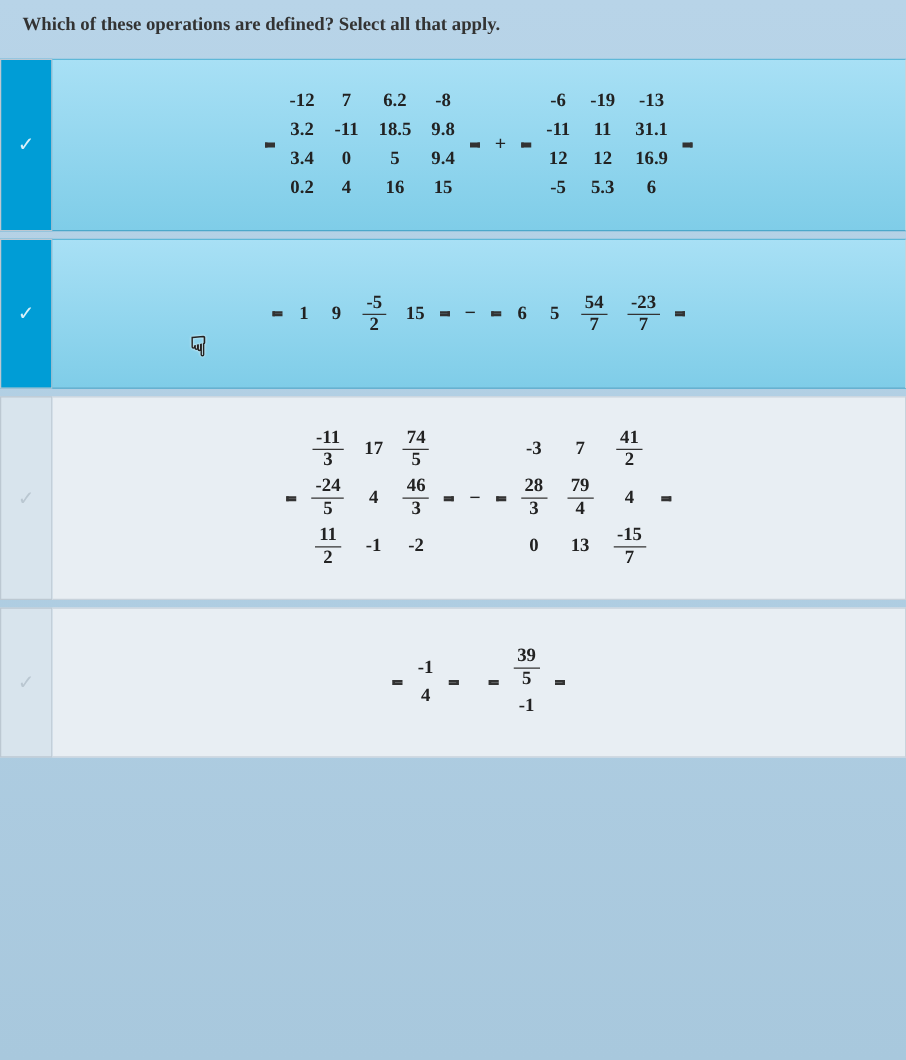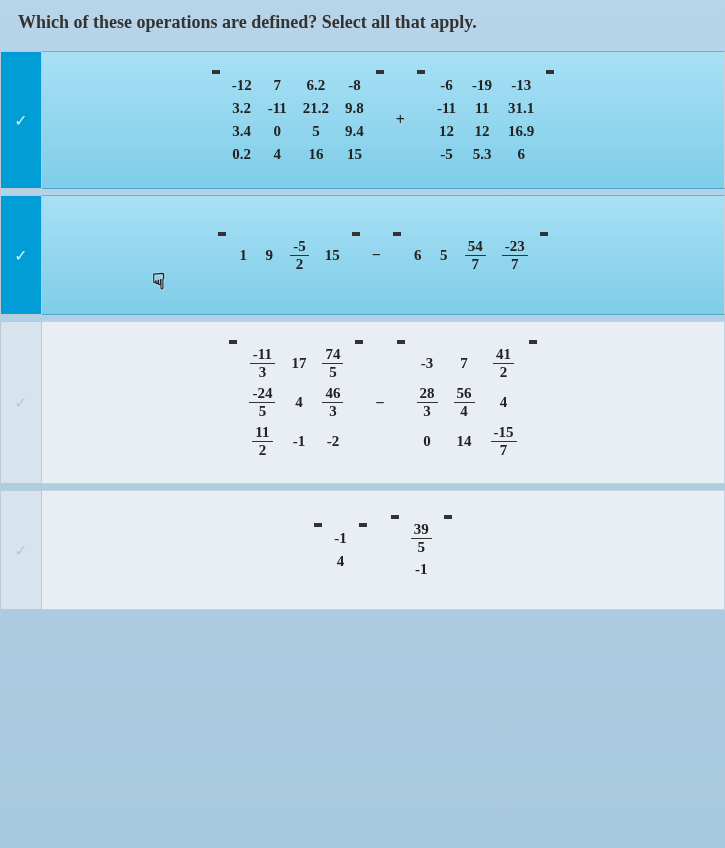--- a/index.html
+++ b/index.html
@@ -6,21 +6,21 @@
   body {
     font-family: Georgia, 'Times New Roman', serif;
     background: linear-gradient(to bottom, #b8d4e8 0%, #a8c8dd 100%);
     width: 725px;
     height: 848px;
     overflow: hidden;
     color: #333;
   }
   .question {
     padding: 12px 18px 4px 18px;
-    font-size: 18px;
+    font-size: 15px;
     font-weight: bold;
     color: #333;
   }
   .options {
     padding: 8px 0 0 0;
   }
   .option {
     display: flex;
     margin: 6px 0;
     min-height: 120px;
@@ -62,21 +62,21 @@
   .option.selected .content {
     background: linear-gradient(to bottom, #a8e0f5 0%, #7fcde8 100%);
     border-top: 1px solid #5fb8d8;
     border-bottom: 1px solid #4da8ca;
   }
 
   .expr { display: flex; align-items: center; gap: 6px; white-space: nowrap; }
 
   .matrix {
     display: inline-flex;
-    align-items: flex-start;
+    align-items: center;
   }
   .bracket {
     width: 8px;
     border-top: 2px solid #333;
     border-bottom: 2px solid #333;
   }
   .bracket.left { border-left: 2px solid #333; margin-right: 2px; }
   .bracket.right { border-right: 2px solid #333; margin-left: 2px; }
   .mgrid {
     display: grid;
@@ -121,21 +121,21 @@
       <div class="expr">
         <span class="matrix">
           <span class="bracket left"></span>
           <span class="mgrid" id="m-0-l" style="grid-template-columns: repeat(4, auto);">
               <span class="cell"><span>-12</span></span>
               <span class="cell"><span>7</span></span>
               <span class="cell"><span>6.2</span></span>
               <span class="cell"><span>-8</span></span>
               <span class="cell"><span>3.2</span></span>
               <span class="cell"><span>-11</span></span>
-              <span class="cell"><span>21.2</span></span>
+              <span class="cell"><span>18.5</span></span>
               <span class="cell"><span>9.8</span></span>
               <span class="cell"><span>3.4</span></span>
               <span class="cell"><span>0</span></span>
               <span class="cell"><span>5</span></span>
               <span class="cell"><span>9.4</span></span>
               <span class="cell"><span>0.2</span></span>
               <span class="cell"><span>4</span></span>
               <span class="cell"><span>16</span></span>
               <span class="cell"><span>15</span></span>
             </span>
@@ -249,26 +249,26 @@
               <span class="cell"><span>7</span></span>
               <span class="cell"><span class="frac">
                   <span class="num">41</span>
                   <span class="den">2</span>
                 </span></span>
               <span class="cell"><span class="frac">
                   <span class="num">28</span>
                   <span class="den">3</span>
                 </span></span>
               <span class="cell"><span class="frac">
-                  <span class="num">56</span>
+                  <span class="num">79</span>
                   <span class="den">4</span>
                 </span></span>
               <span class="cell"><span>4</span></span>
               <span class="cell"><span>0</span></span>
-              <span class="cell"><span>14</span></span>
+              <span class="cell"><span>13</span></span>
               <span class="cell"><span class="frac">
                   <span class="num">-15</span>
                   <span class="den">7</span>
                 </span></span>
             </span>
           <span class="bracket right"></span>
         </span>
       </div>
     </div>
   </div>

